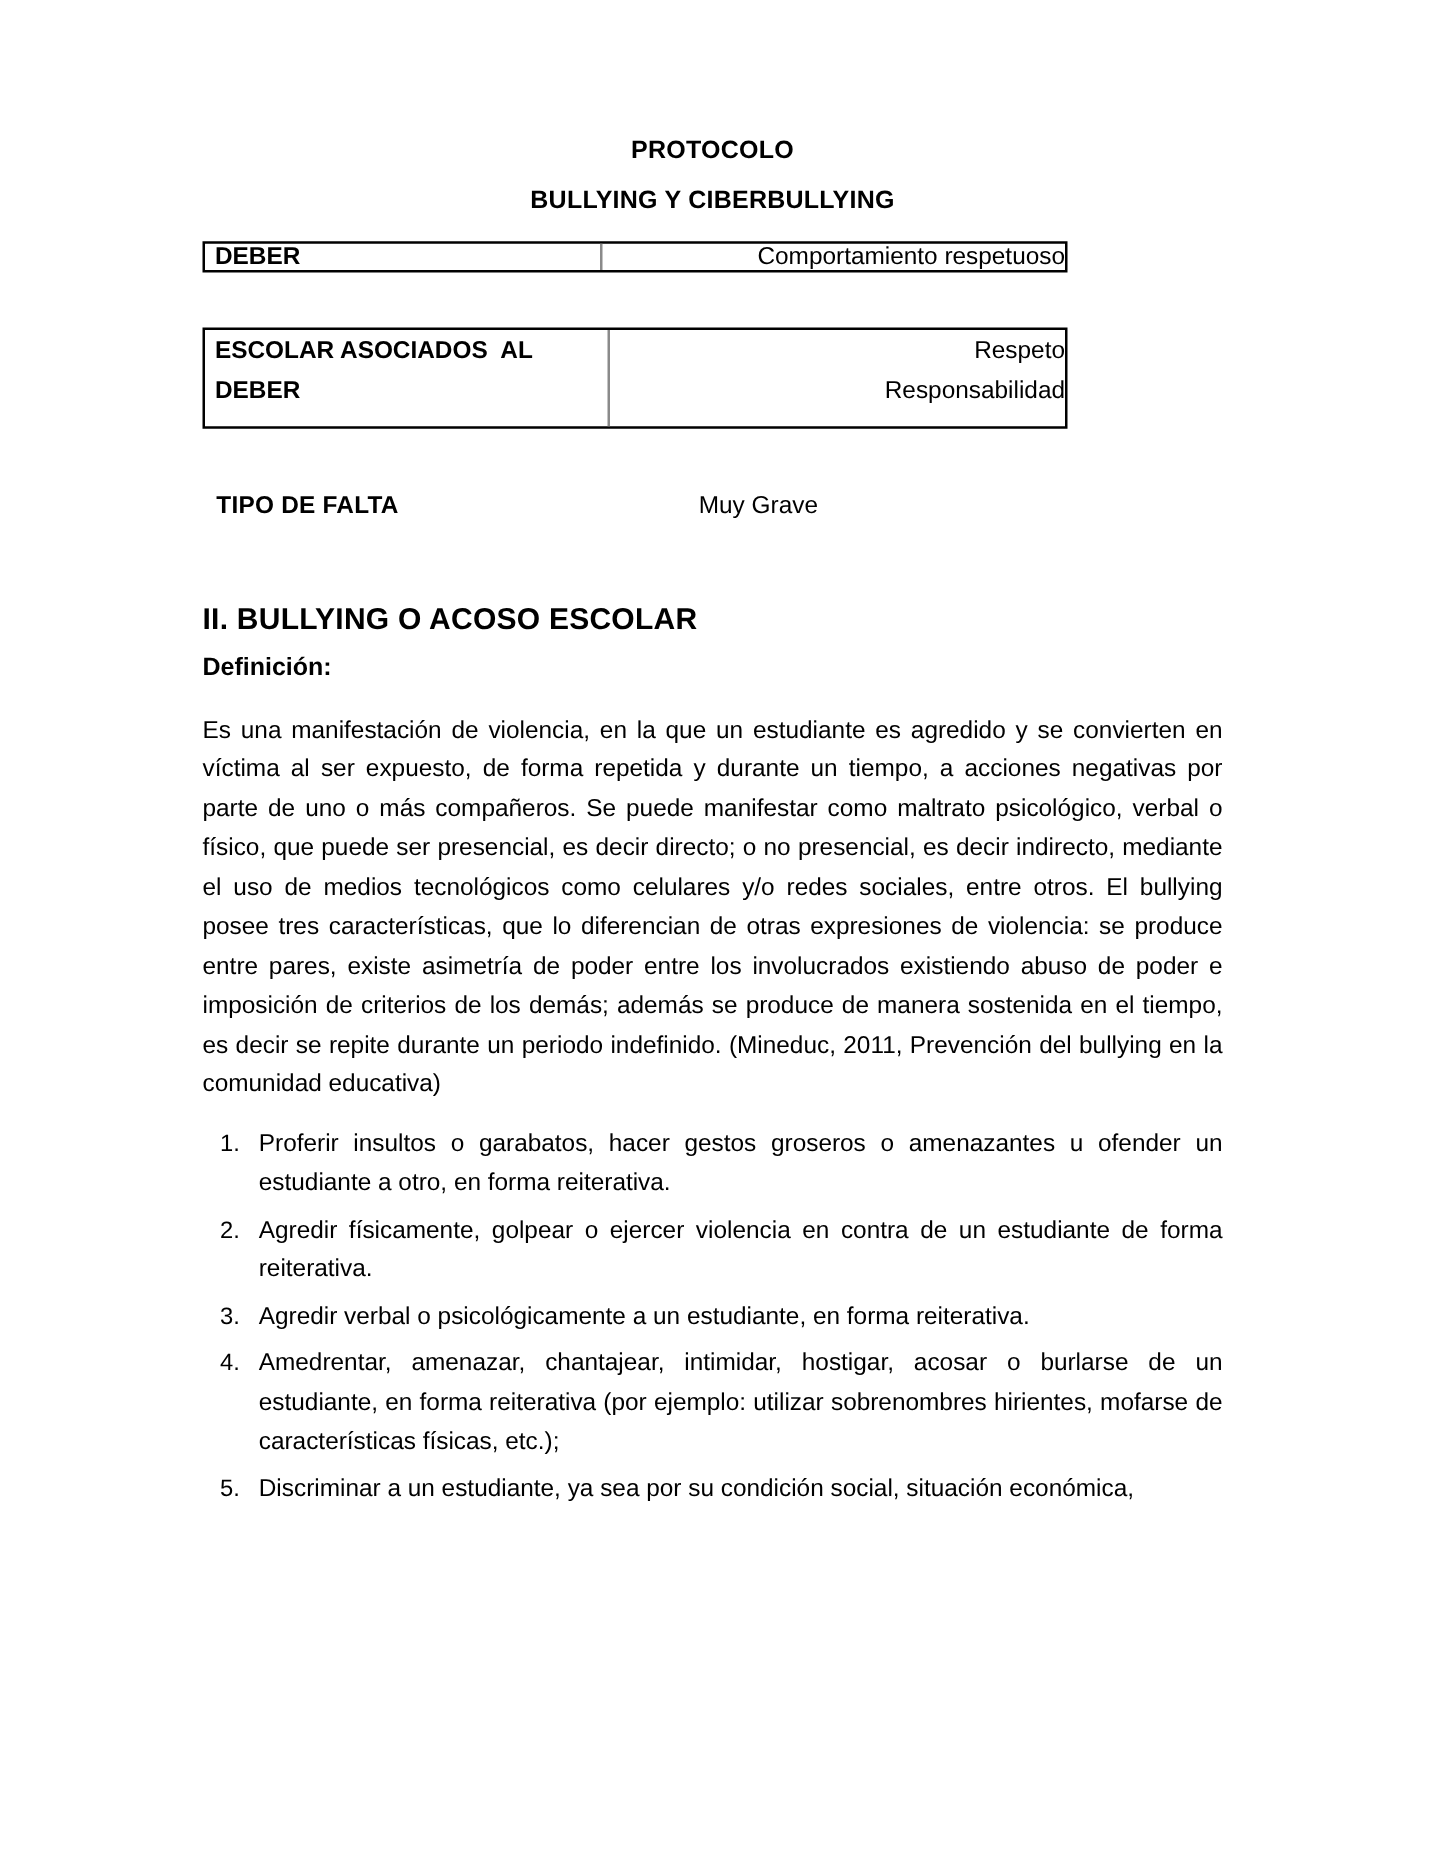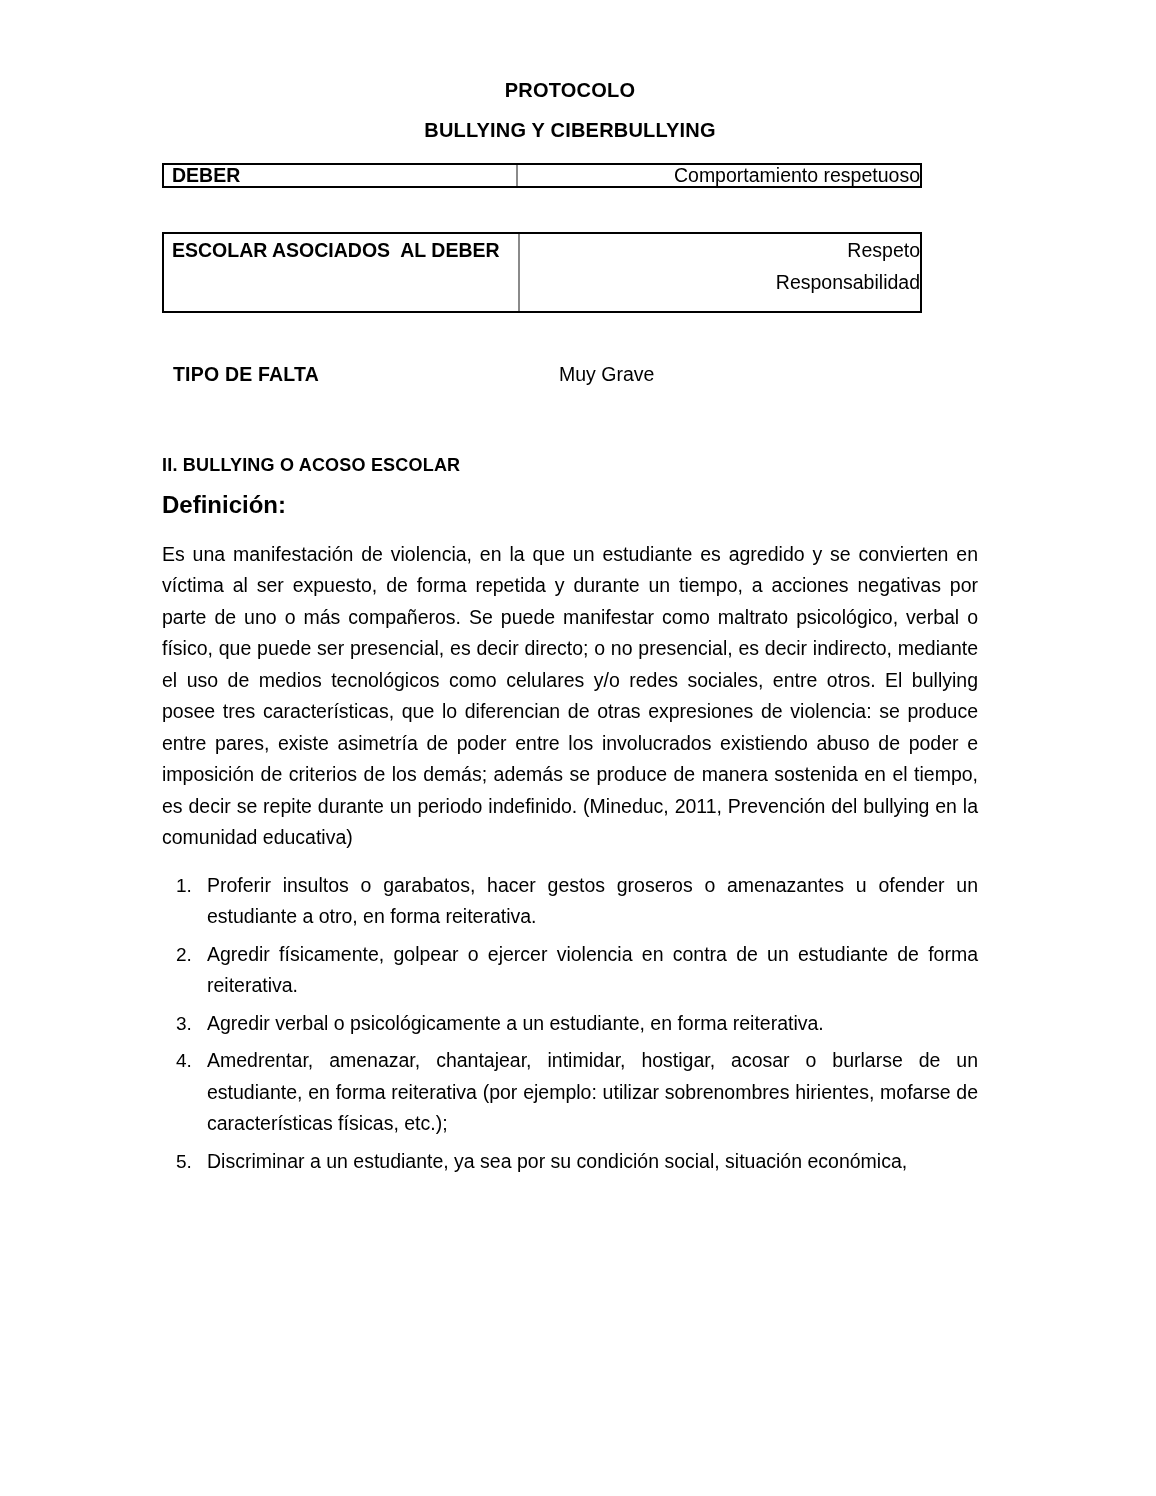--- a/index.html
+++ b/index.html
@@ -7,21 +7,21 @@
   .page {
     position: relative;
     width: 1156px;
     height: 1496px;
     margin: 0 auto;
     background: #ffffff;
     color: #000000;
     font-family: "Liberation Sans", "DejaVu Sans", sans-serif;
     font-size: 19.5px;
     line-height: 31.5px;
-    padding: 78px 178px 0 162px;
+    padding: 108px 178px 0 162px;
     overflow: hidden;
   }
   .doc-title,
   .doc-subtitle {
     text-align: center;
     font-weight: bold;
     font-size: 20px;
     line-height: 24px;
     letter-spacing: 0.2px;
   }
@@ -37,41 +37,41 @@
     display: inline-block;
     width: 24px;
     margin-left: -24px;
     font-weight: normal;
     font-size: 14.5px;
     letter-spacing: 0;
   }
   table.tbl {
     border-collapse: separate;
     border-spacing: 0;
-    width: 760px;
+    width: 692px;
     border: 2px solid #000000;
   }
   table.tbl td { vertical-align: top; }
   table.tbl td.c1 { width: 382px; border-right: 2px solid #8a8a8a; font-weight: bold; }
   table.tbl td.c2 { width: 428px; text-align: right; }
   .tbl-deber { margin-top: 21px; }
   .tbl-deber td { padding: 0 0 0 8px; line-height: 21px; height: 21px; }
   .tbl-valores { margin-top: 44px; }
   .tbl-valores td { padding: 1px 0 0 8px; height: 77px; line-height: 31.5px; }
   .tbl-valores td.c1 { white-space: pre-wrap; }
   .tipo-row { margin-top: 46px; display: flex; align-items: center; }
   .tipo-label { font-weight: bold; width: 386px; margin-left: 11px; flex: none; letter-spacing: 0.2px; }
   .h2 {
     margin-top: 59px;
     font-weight: bold;
-    font-size: 18px;
+    font-size: 24px;
     line-height: 31.5px;
     letter-spacing: 0.2px;
   }
-  .def-label { margin-top: 8px; font-weight: bold; font-size: 24px; }
+  .def-label { margin-top: 8px; font-weight: bold; font-size: 20px; }
   .para { margin-top: 18px; text-align: justify; }
   .list-intro { margin-top: 15px; }
   .faltas { margin-top: 16px; }
   .falta { display: flex; margin-bottom: 6px; }
   .falta-num { width: 31px; margin-left: 14px; flex: none; font-size: 19px; }
   .falta-text { flex: 1; text-align: justify; }
 </style>
 </head>
 <body>
 

